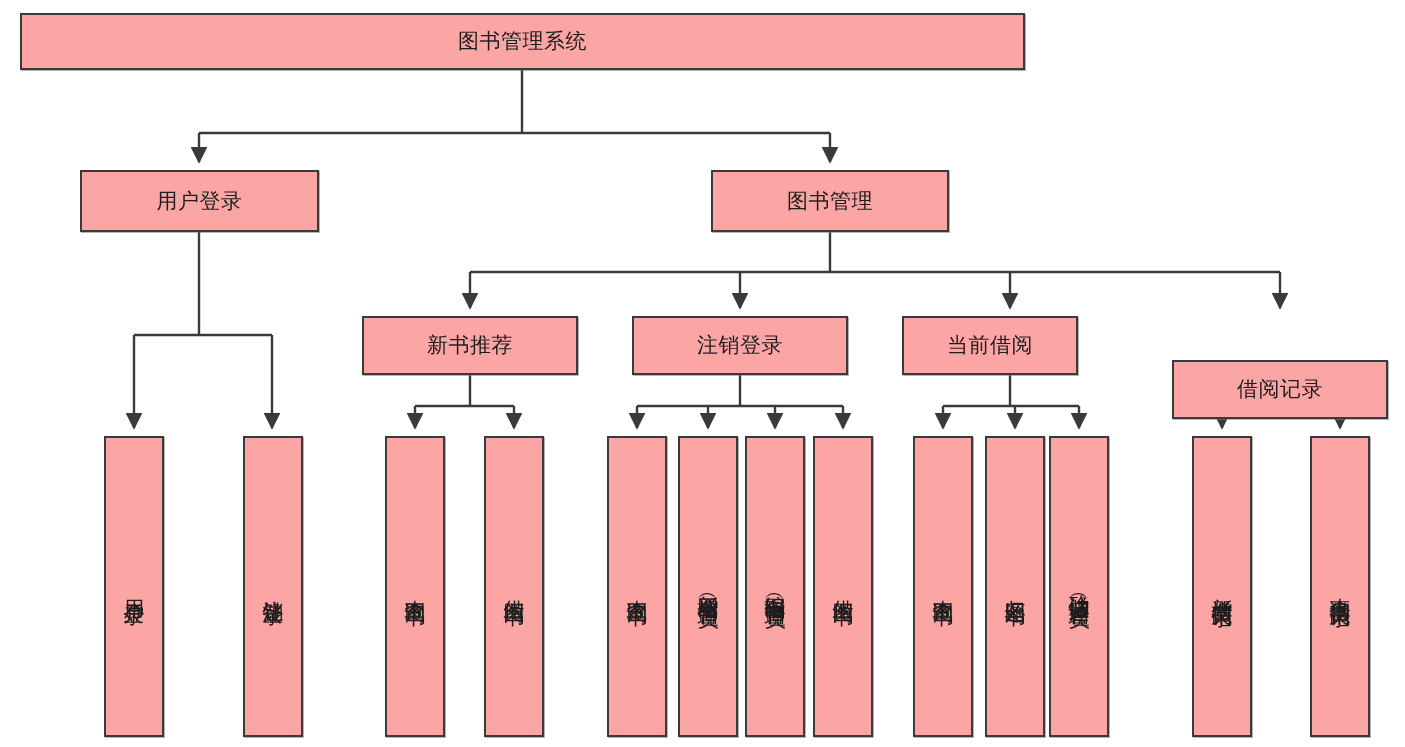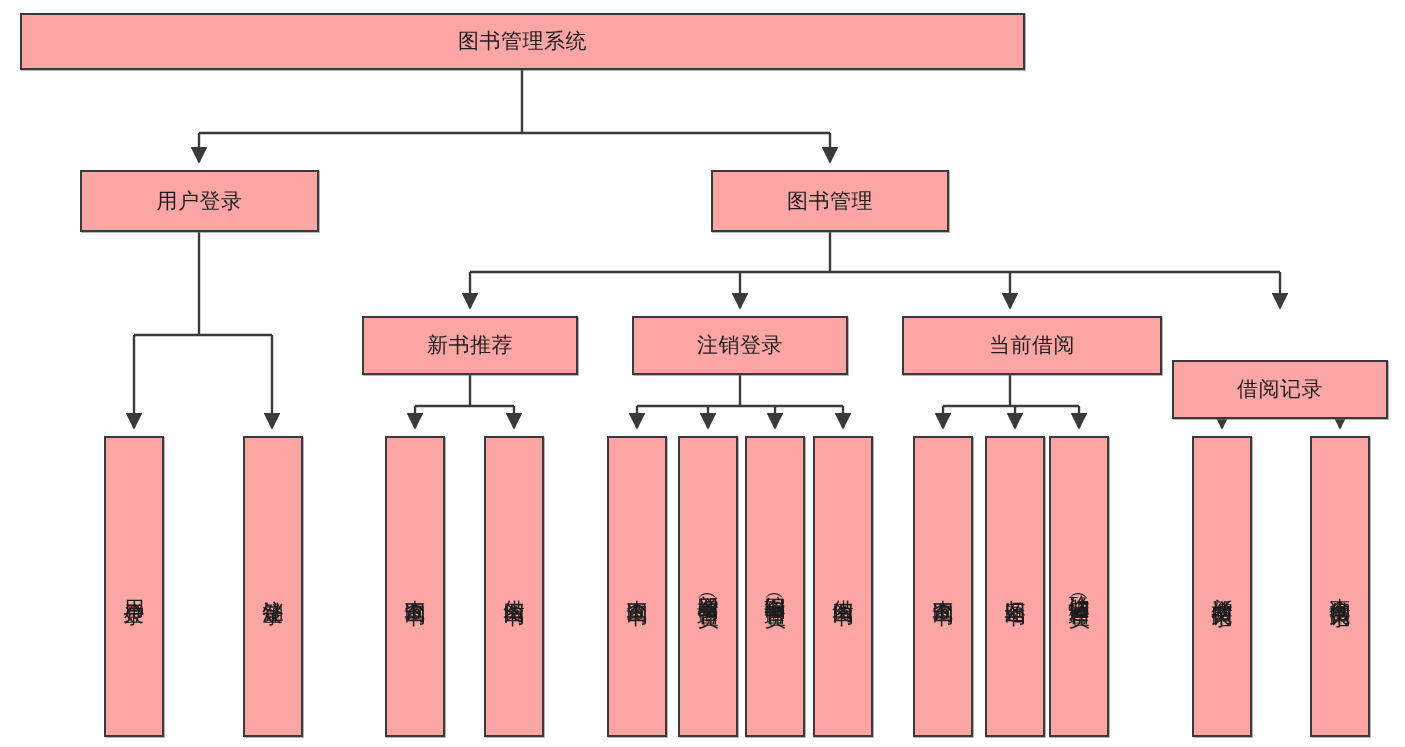--- a/index.html
+++ b/index.html
@@ -147,21 +147,21 @@
   <div class="node horiz" style="left:711px; top:170px; width:238px; height:62px;">
     <span class="label">图书管理</span>
   </div>
 
   <div class="node horiz" style="left:362px; top:316px; width:216px; height:59px;">
     <span class="label">新书推荐</span>
   </div>
   <div class="node horiz" style="left:632px; top:316px; width:216px; height:59px;">
     <span class="label">注销登录</span>
   </div>
-  <div class="node horiz" style="left:902px; top:316px; width:260px; height:59px;">
+  <div class="node horiz" style="left:902px; top:316px; width:176px; height:59px;">
     <span class="label">当前借阅</span>
   </div>
   <div class="node horiz" style="left:1172px; top:316px; width:216px; height:59px;margin-top:44px;">
     <span class="label">借阅记录</span>
   </div>
 
   <div class="node vert" style="left:104px; top:436px; width:60px; height:301px;">
     <span class="label">用户登录</span>
   </div>
   <div class="node vert" style="left:243px; top:436px; width:60px; height:301px;">

